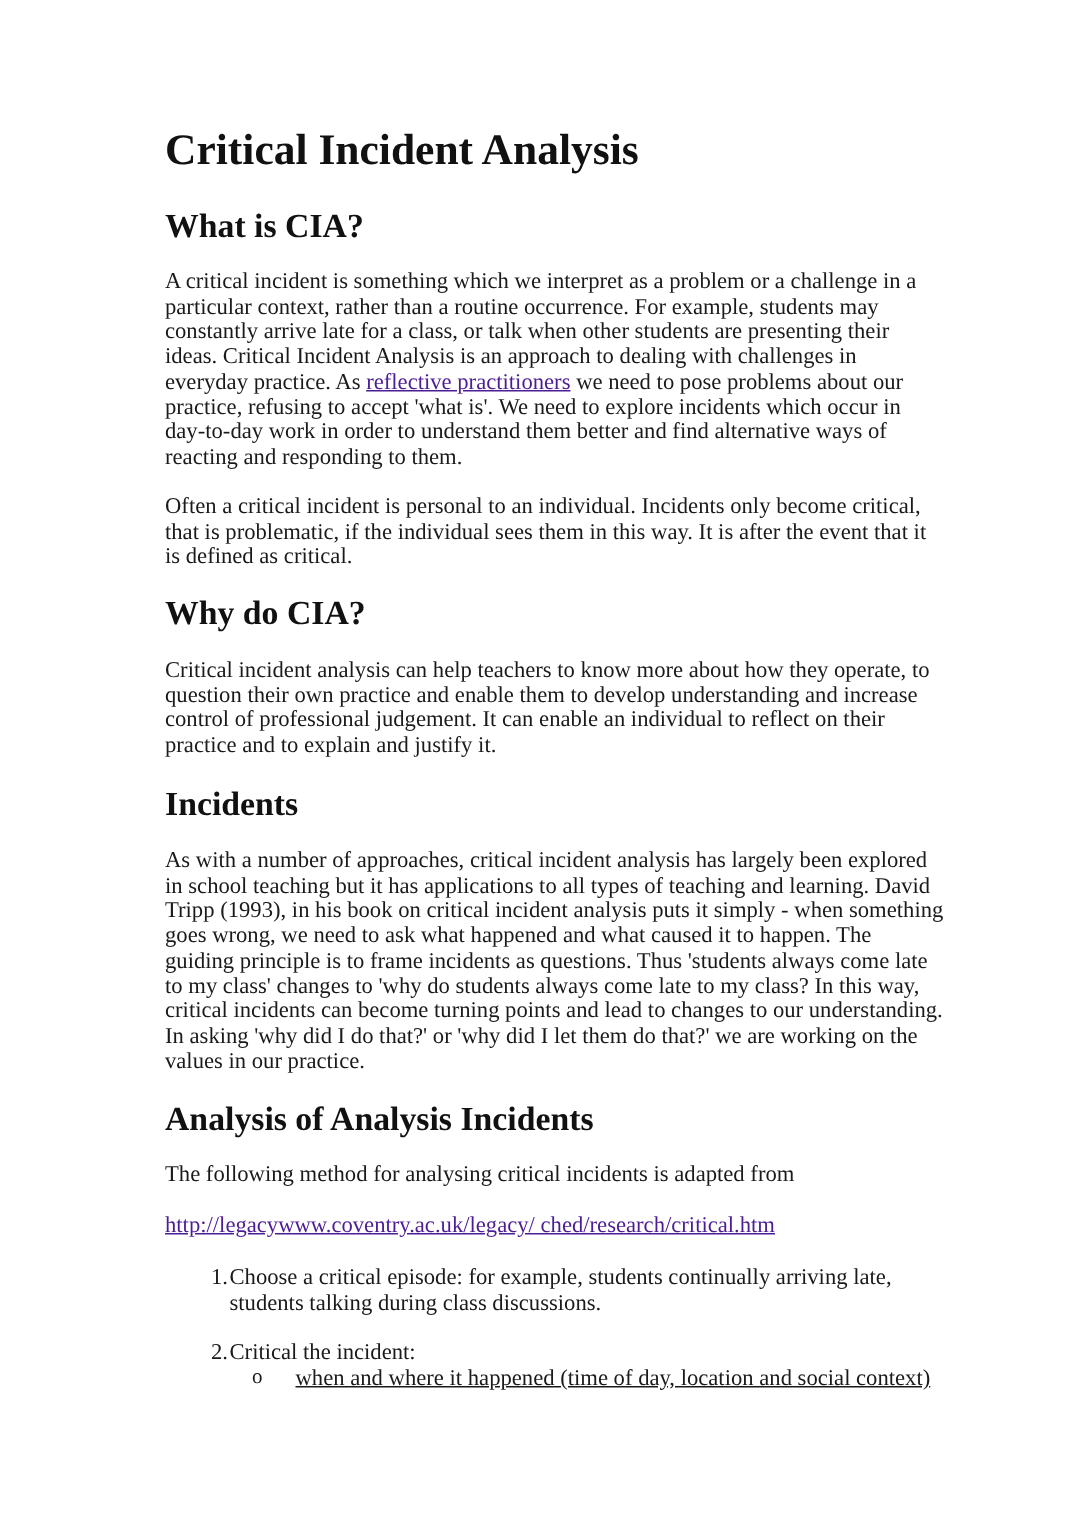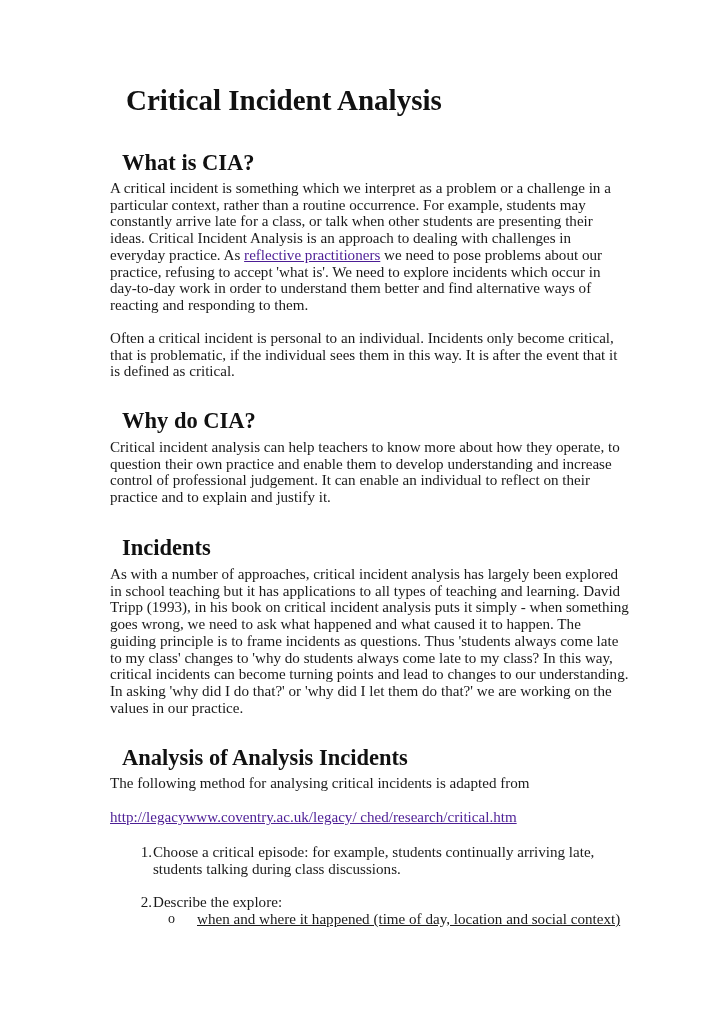--- a/index.html
+++ b/index.html
@@ -1,20 +1,20 @@
 <!DOCTYPE html>
 <html><head>
 <meta charset="utf-8">
 <style>
   html, body { margin: 0; padding: 0; background: #ffffff; }
   body { width: 725px; height: 1024px; overflow: hidden; position: relative;
          font-family: "Liberation Serif", "DejaVu Serif", serif; color: #1a1a1a; }
   .page { position: absolute; left: 110px; top: 0; width: 520px; }
-  .title { position: absolute; top: 84px; left: 16px; font-size: 29px; font-weight: bold; margin: 0; white-space: nowrap; color: #111; }
-  h2 { position: absolute; left: 0; font-size: 22.5px; font-weight: bold; margin: 12px; white-space: nowrap; color: #111; }
+  .title { position: absolute; top: 84px; left: 0; font-size: 29px; font-weight: bold; margin: 0; white-space: nowrap; color: #111; }
+  h2 { position: absolute; left: 0; font-size: 22.5px; font-weight: bold; margin: 0; white-space: nowrap; color: #111; }
   p { position: absolute; left: 0; margin: 0; font-size: 15.1px; line-height: 16.7px; width: 520px; }
   a { color: #4c1d95; text-decoration: underline; }
   .list { position: absolute; left: 0; top: 844px; width: 520px; font-size: 15.1px; line-height: 16.7px; }
   .li { position: absolute; left: 0; width: 520px; }
   .num { position: absolute; left: 22px; width: 20px; text-align: right; }
   .litext { position: absolute; left: 43px; width: 470px; }
   .sub { position: absolute; left: 0; width: 520px; }
   .bullet { position: absolute; left: 58px; font-size: 14px; }
   .subtext { position: absolute; left: 87px; white-space: nowrap; text-decoration: underline; }
 </style>
@@ -38,20 +38,20 @@
   <p style="top:775px">The following method for analysing critical incidents is adapted from</p>
   <p style="top:809px"><a href="#">http://legacywww.coventry.ac.uk/legacy/ ched/research/critical.htm</a></p>
 
   <div class="list">
     <div class="li" style="top:0">
       <span class="num">1.</span>
       <span class="litext">Choose a critical episode: for example, students continually arriving late, students talking during class discussions.</span>
     </div>
     <div class="li" style="top:50px">
       <span class="num">2.</span>
-      <span class="litext">Describe the explore:</span>
+      <span class="litext">Critical the incident:</span>
     </div>
     <div class="sub" style="top:67px">
       <span class="bullet">o</span>
       <span class="subtext">when and where it happened (time of day, location and social context)</span>
     </div>
   </div>
 </div>
 
 </body></html>

